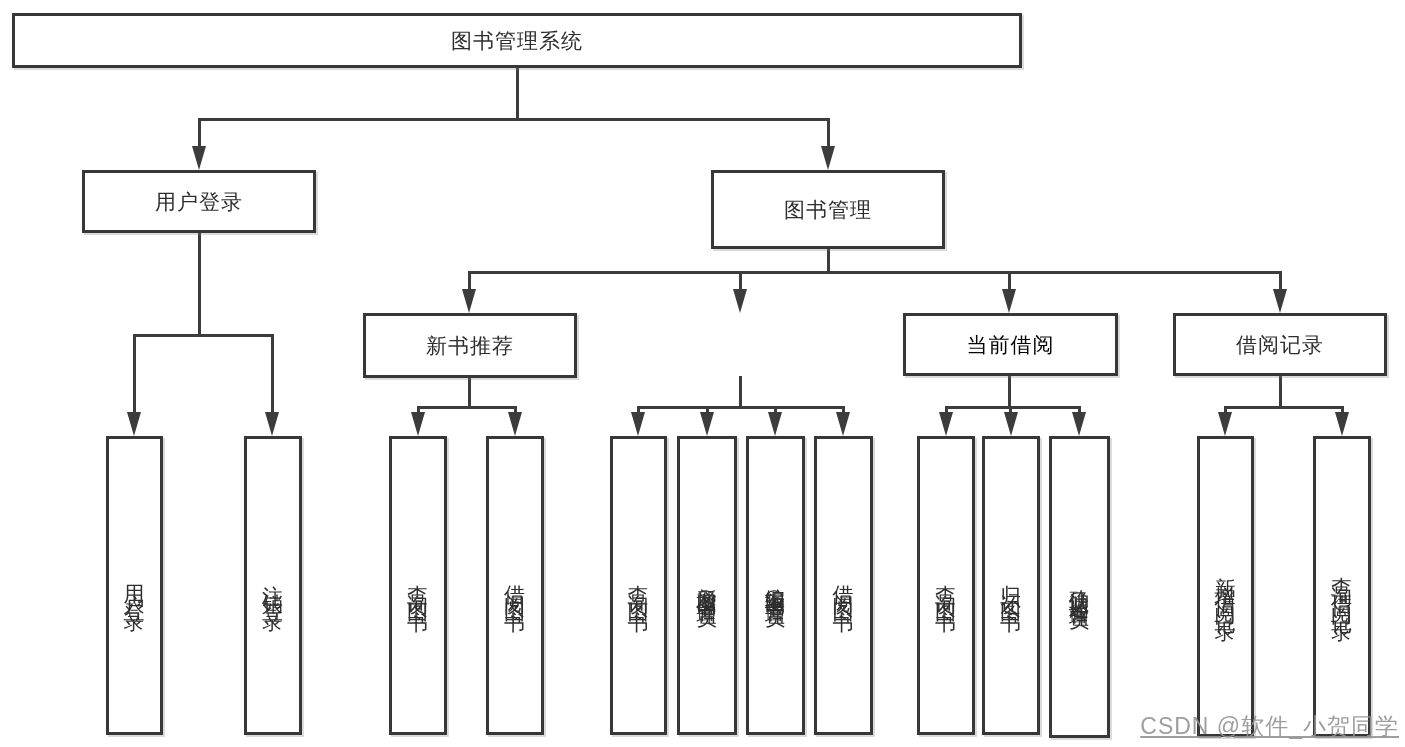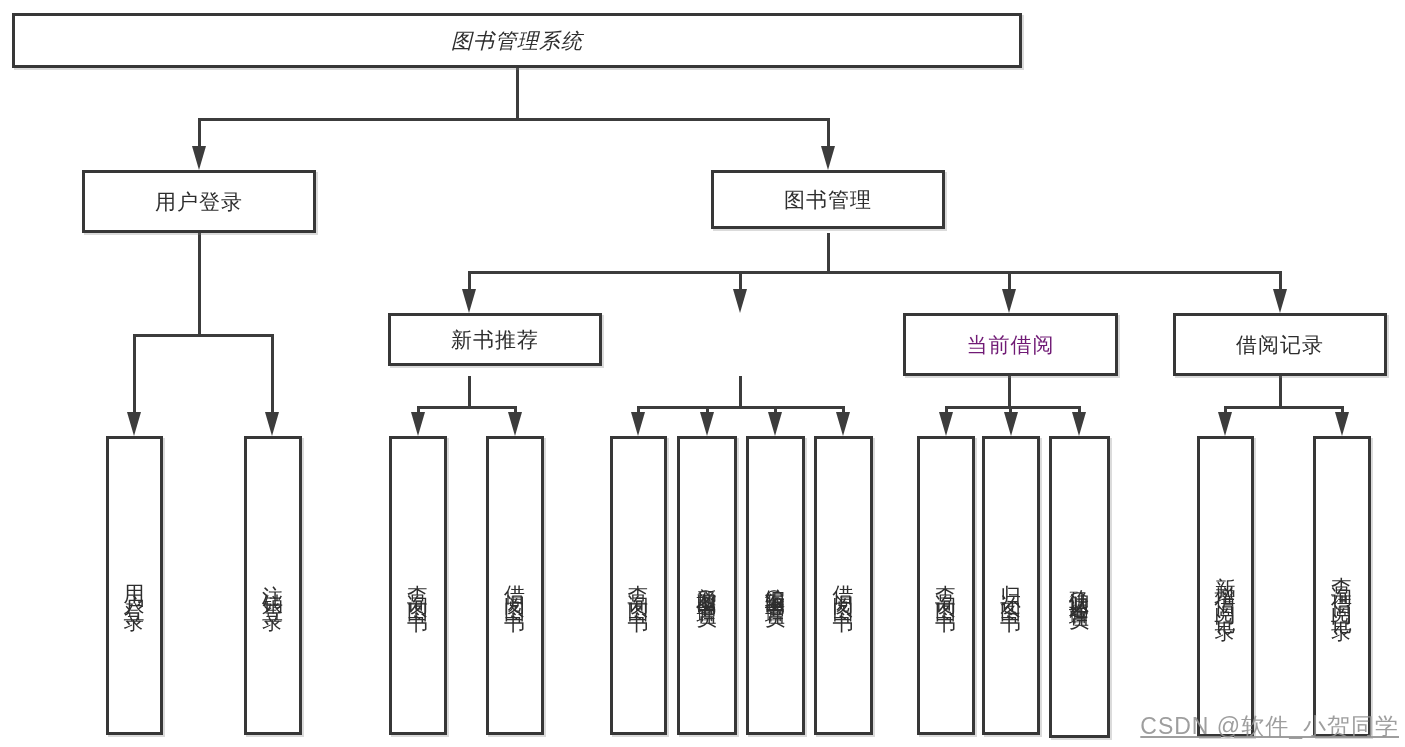--- a/index.html
+++ b/index.html
@@ -70,33 +70,33 @@
     white-space: nowrap;
     text-decoration: underline;
   }
 </style>
 </head>
 <body>
 
 <div id="canvas" style="background: rgb(255, 255, 255);">
   <div class="watermark">CSDN @软件_小贺同学</div>
 <div class="node h" style="left: 12px; top: 13px; width: 1010px; height: 55px; background: rgb(255, 255, 255);">
-      <span class="lbl" style="color: rgb(46, 46, 46); font-style: italic;">图书管理系统</span>
+      <span class="lbl" style="color: rgb(46, 46, 46);">图书管理系统</span>
     </div>
     <div class="node h" style="left: 82px; top: 170px; width: 234px; height: 63px; background: rgb(255, 255, 255);">
       <span class="lbl" style="color: rgb(46, 46, 46);">用户登录</span>
     </div>
-    <div class="node h" style="left: 711px; top: 170px; width: 234px; height: 59px; background: rgb(255, 255, 255);">
+    <div class="node h" style="left: 711px; top: 170px; width: 234px; height: 79px; background: rgb(255, 255, 255);">
       <span class="lbl" style="color: rgb(46, 46, 46);">图书管理</span>
     </div>
-    <div class="node h" style="left: 363px; top: 313px; width: 214px; height: 53px; background: rgb(255, 255, 255); margin-left: 25px;">
+    <div class="node h" style="left: 363px; top: 313px; width: 214px; height: 65px; background: rgb(255, 255, 255);">
       <span class="lbl" style="color: rgb(46, 46, 46);">新书推荐</span>
     </div>
     <div class="node h" style="left: 903px; top: 313px; width: 215px; height: 63px; background: rgb(255, 255, 255);">
-      <span class="lbl" style="color: #701a75;">当前借阅</span>
+      <span class="lbl" style="color: #000000;">当前借阅</span>
     </div>
     <div class="node h" style="left: 1173px; top: 313px; width: 214px; height: 63px; background: rgb(255, 255, 255);">
       <span class="lbl" style="color: rgb(46, 46, 46);">借阅记录</span>
     </div>
     <div class="node v" style="left: 106px; top: 436px; width: 57px; height: 299px; background: rgb(255, 255, 255);">
       <span class="lbl" style="color: rgb(46, 46, 46);">用户登录</span>
     </div>
     <div class="node v" style="left: 244px; top: 436px; width: 58px; height: 299px; background: rgb(255, 255, 255);">
       <span class="lbl" style="color: rgb(46, 46, 46);">注销登录</span>
     </div>

